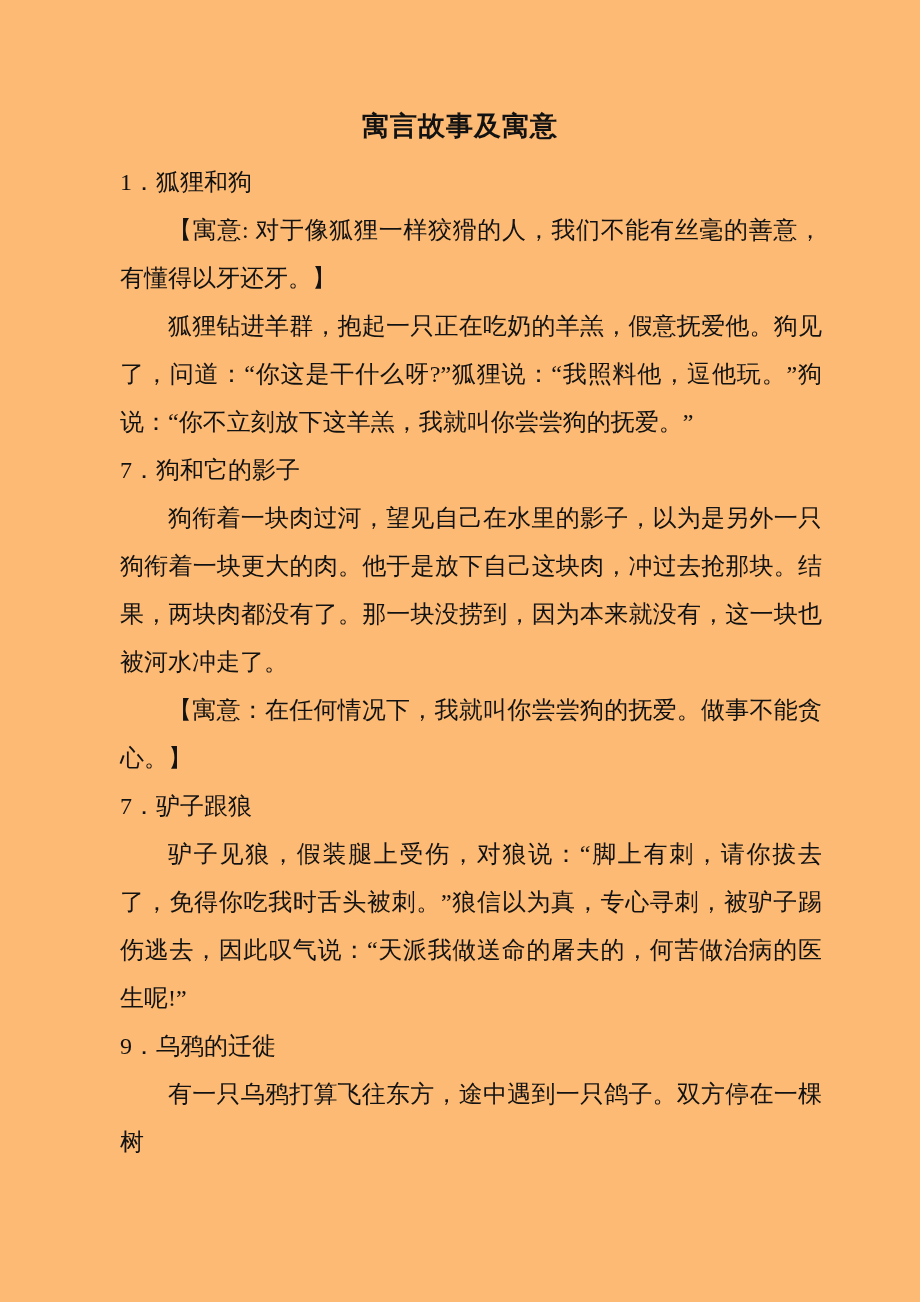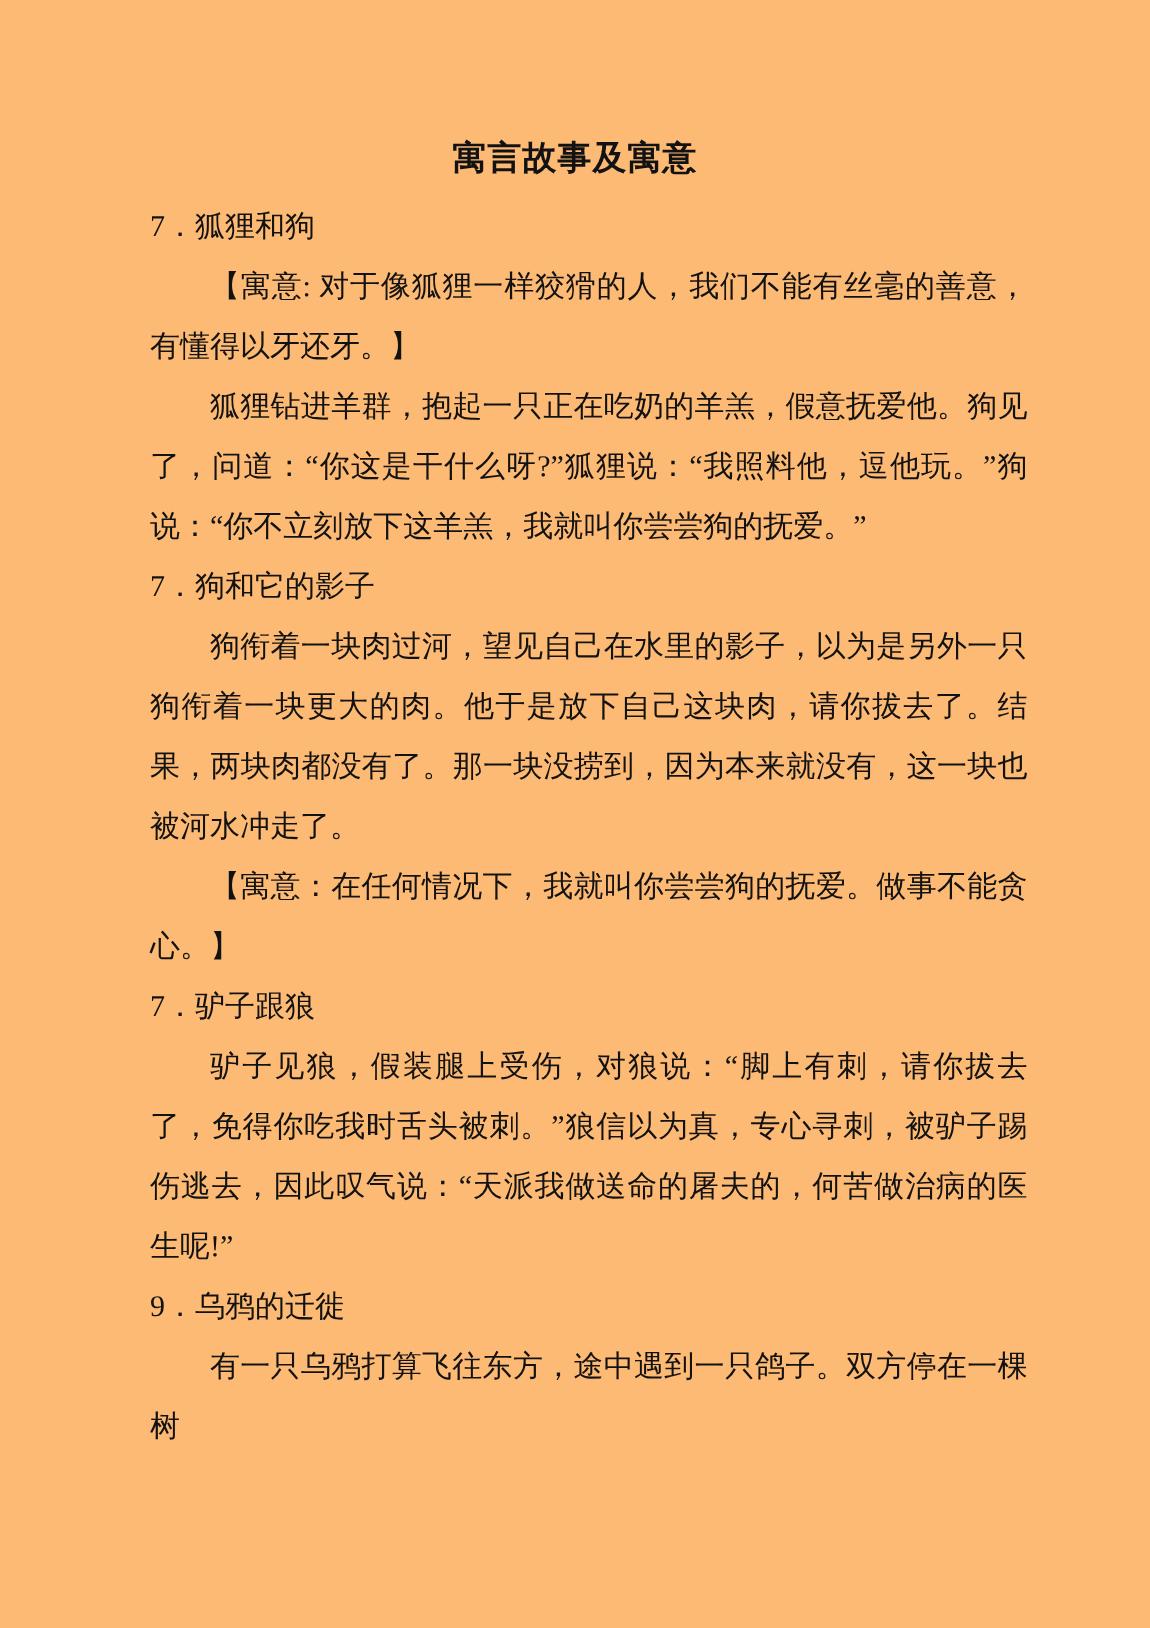--- a/index.html
+++ b/index.html
@@ -47,28 +47,28 @@
 </head>
 <body>
 
 <div class="page">
 
   <h1 class="doc-title">寓言故事及寓意</h1>
 
   <div class="doc-body">
 
     <div class="section">
-      <h2 class="section-heading">7．狐狸和狗</h2>
+      <h2 class="section-heading">1．狐狸和狗</h2>
       <p class="para">【寓意: 对于像狐狸一样狡猾的人，我们不能有丝毫的善意，有懂得以牙还牙。】</p>
       <p class="para">狐狸钻进羊群，抱起一只正在吃奶的羊羔，假意抚爱他。狗见了，问道：“你这是干什么呀?”狐狸说：“我照料他，逗他玩。”狗说：“你不立刻放下这羊羔，我就叫你尝尝狗的抚爱。”</p>
     </div>
 
     <div class="section">
       <h2 class="section-heading">7．狗和它的影子</h2>
-      <p class="para">狗衔着一块肉过河，望见自己在水里的影子，以为是另外一只狗衔着一块更大的肉。他于是放下自己这块肉，请你拔去了。结果，两块肉都没有了。那一块没捞到，因为本来就没有，这一块也被河水冲走了。</p>
+      <p class="para">狗衔着一块肉过河，望见自己在水里的影子，以为是另外一只狗衔着一块更大的肉。他于是放下自己这块肉，冲过去抢那块。结果，两块肉都没有了。那一块没捞到，因为本来就没有，这一块也被河水冲走了。</p>
       <p class="para">【寓意：在任何情况下，我就叫你尝尝狗的抚爱。做事不能贪心。】</p>
     </div>
 
     <div class="section">
       <h2 class="section-heading">7．驴子跟狼</h2>
       <p class="para">驴子见狼，假装腿上受伤，对狼说：“脚上有刺，请你拔去了，免得你吃我时舌头被刺。”狼信以为真，专心寻刺，被驴子踢伤逃去，因此叹气说：“天派我做送命的屠夫的，何苦做治病的医生呢!”</p>
     </div>
 
     <div class="section">
       <h2 class="section-heading">9．乌鸦的迁徙</h2>

